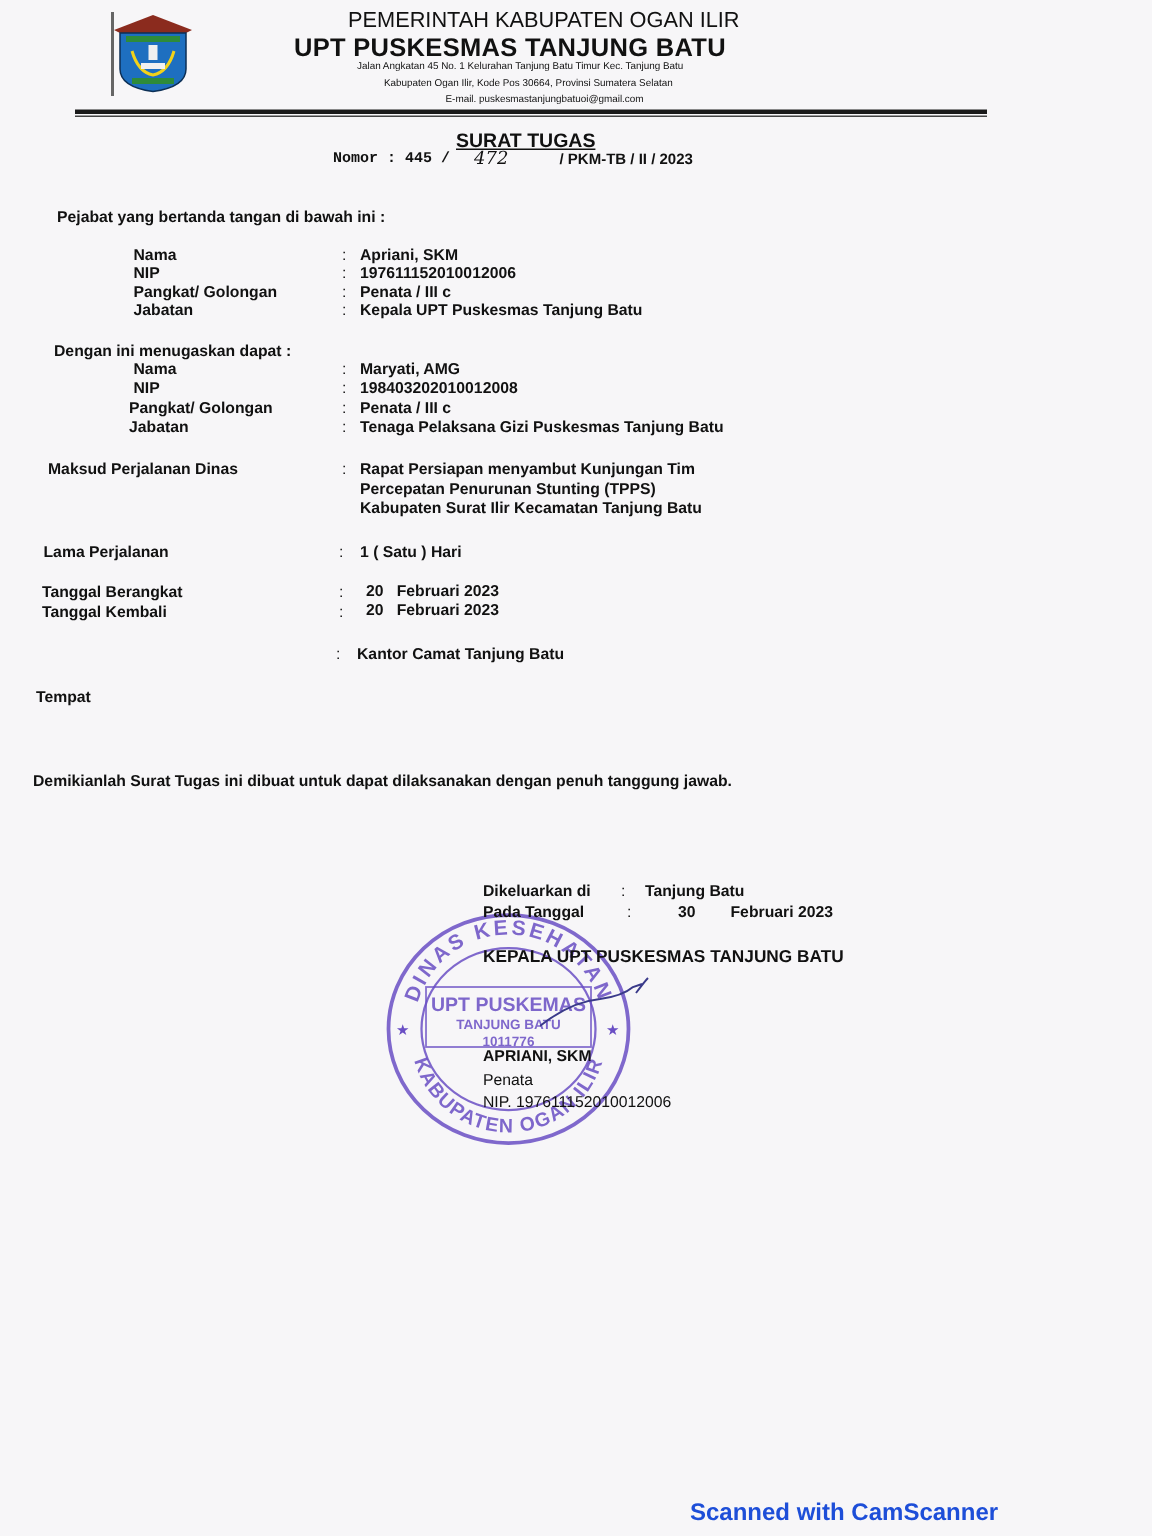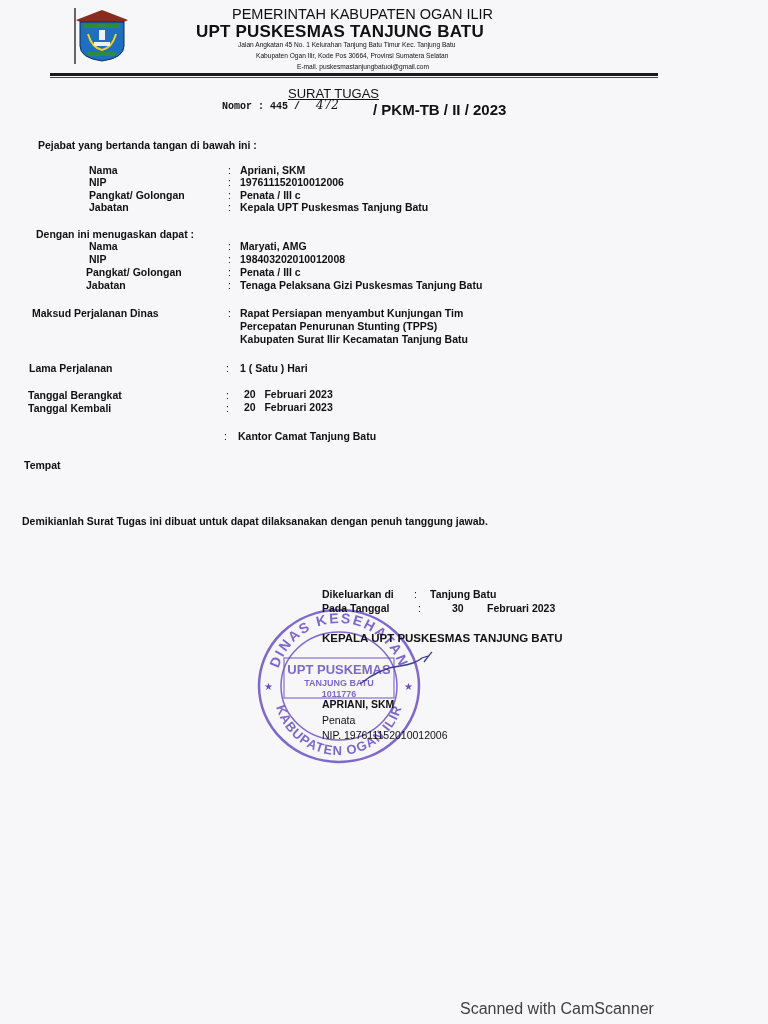--- a/index.html
+++ b/index.html
@@ -12,28 +12,28 @@
     .abs { position:absolute; white-space:nowrap; }
     .logo { position:absolute; left:72px; top:8px; width:60px; height:54px; }
     .vline { position:absolute; left:74px; top:8px; width:2px; height:56px; background:#666; }
     .hdr1 { left:232px; top:6px; font-size:14.5px; }
     .hdr2 { left:196px; top:22px; font-size:17px; font-weight:bold; letter-spacing:0.2px; }
     .hdr3 { left:238px; top:41px; font-size:6.6px; }
     .hdr4 { left:256px; top:52px; font-size:6.6px; }
     .hdr5 { left:297px; top:63px; font-size:6.6px; }
     .rule1 { position:absolute; left:50px; top:73px; width:608px; height:3px; background:#1a1a1a; }
     .rule2 { position:absolute; left:50px; top:77px; width:608px; height:1px; background:#444; }
-    .title { left:288px; top:86px; font-size:13px; font-weight:normal; text-decoration:underline; }
+    .title { left:304px; top:86px; font-size:13px; font-weight:bold; text-decoration:underline; }
     .nomor { left:222px; top:101px; font-size:10px; font-weight:bold;font-family:Liberation Mono, monospace; }
     .nomor-hand { left:316px; top:98px; font-size:12px; font-family:"DejaVu Serif", serif; font-style:italic; }
-    .nomor-rest { left:373px; top:101px; font-size:15px; font-weight:bold; }
+    .nomor-rest { left:373px; top:101px; font-size:10px; font-weight:bold; }
     .t { font-size:10.5px; }
     .b { font-weight:bold; }
     .colon { font-size:10.5px; }
-    .footer-cs { left:460px; top:1000px; font-size:16px; color:#404040; }
+    .footer-cs { left:460px; top:1000px; font-size:16px; color:#1d4ed8;font-weight:bold; }
     .stamp { position:absolute; left:256px; top:606px; width:166px; height:160px; }
     .sig { position:absolute; left:360px; top:648px; width:80px; height:40px; }
   </style>
 </head>
 <body>
 
 <div class="vline"></div>
 <svg class="logo" viewBox="0 0 60 54">
   <polygon points="30,2 56,12 52,14 8,14 4,12" fill="#8b2b1e"></polygon>
   <path d="M8,14 L52,14 L52,38 Q52,50 30,53 Q8,50 8,38 Z" fill="#1e6fc0" stroke="#0c2f55" stroke-width="1"></path>

